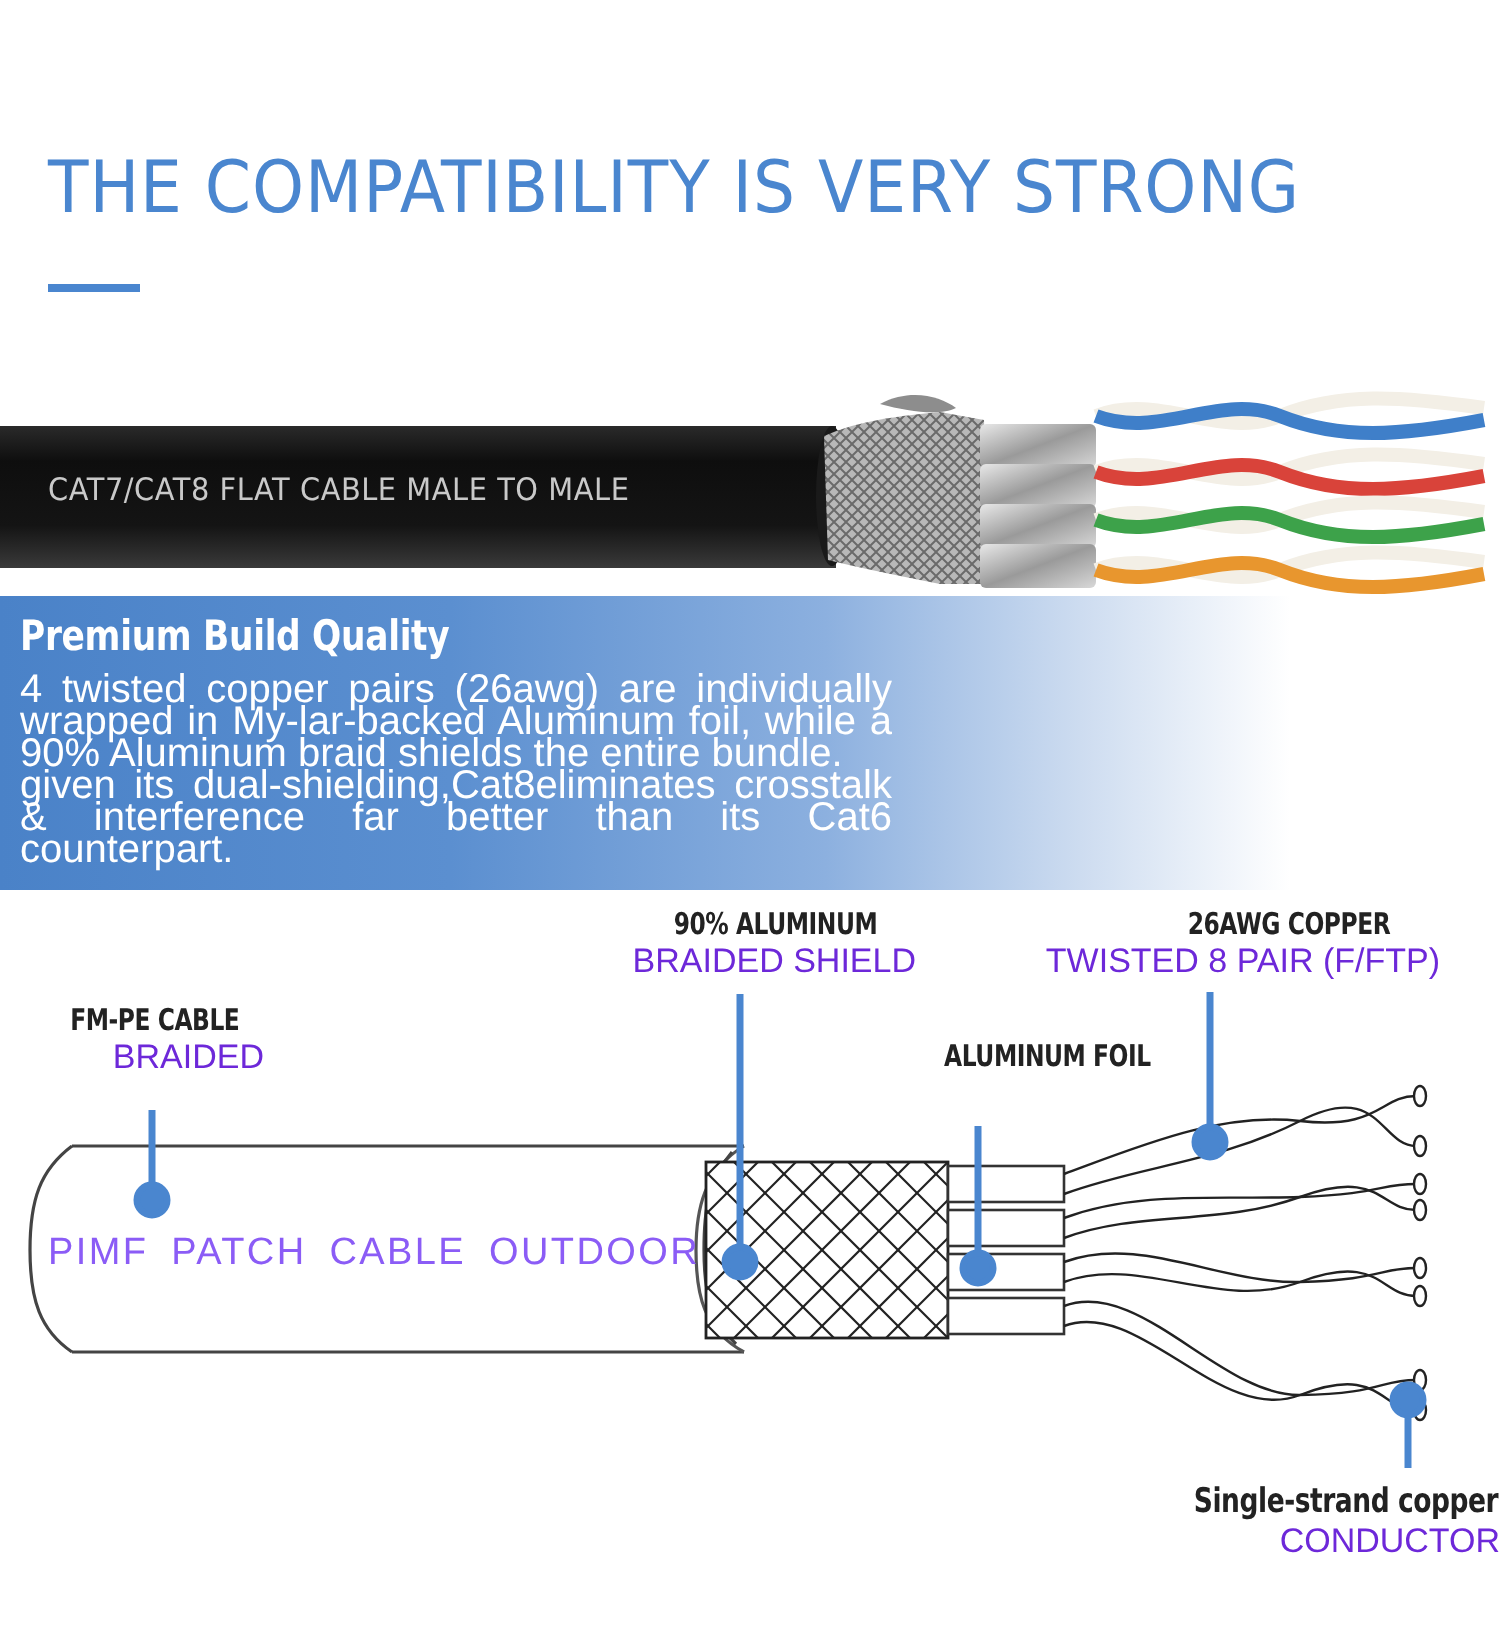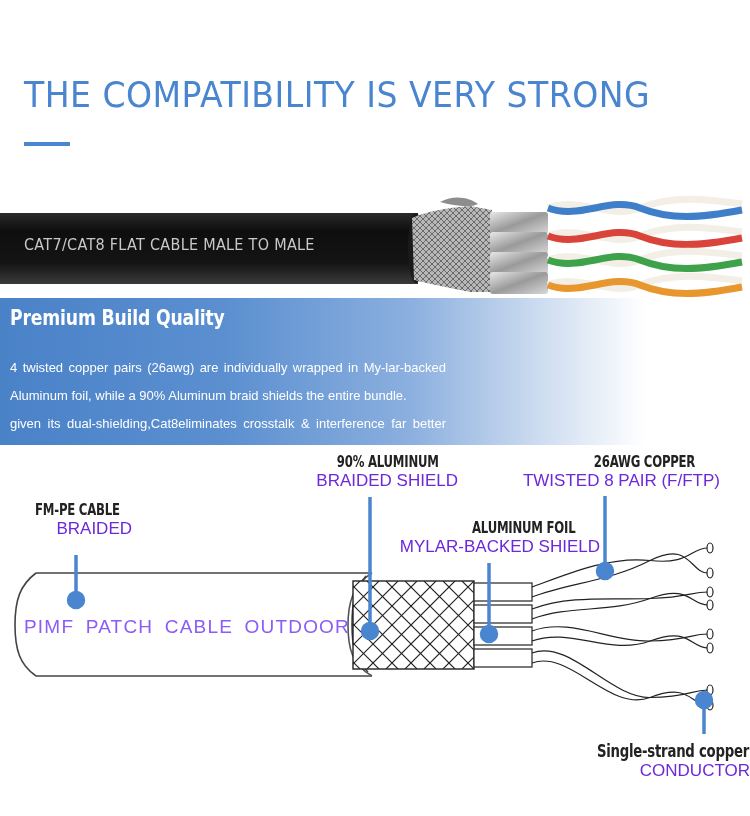--- a/index.html
+++ b/index.html
@@ -7,21 +7,21 @@
   .abs{position:absolute;}
   
   .heading{left:24px;top:74px;font-family:"DejaVu Sans",sans-serif;font-size:36px;color:#4a86cf;letter-spacing:0.5px;white-space:nowrap;transform:scaleX(0.92);transform-origin:left center;}
   .heading-rule{left:24px;top:142px;width:46px;height:4px;background:#4a86cf;}
   
   .photo{left:0;top:180px;width:750px;height:120px;}
   .jacket-label{left:24px;top:236px;color:#c9c9c9;font-family:"DejaVu Sans",sans-serif;font-size:15.5px;letter-spacing:0.3px;white-space:nowrap;transform:scaleX(0.93);transform-origin:left center;}
   
   .band{left:0;top:298px;width:750px;height:147px;background:linear-gradient(90deg,#4a82c8 0%,#5b8fd0 30%,#8cb0df 55%,#cddcf0 72%,#ffffff 86%);}
   .band-title{left:10px;top:306px;font-family:"DejaVu Sans",sans-serif;font-weight:bold;font-size:21px;color:#ffffff;white-space:nowrap;transform:scaleX(0.82);transform-origin:left center;letter-spacing:-0.2px;}
-  .band-text{left:10px;top:354px;width:436px;font-size:13px;line-height:28px;color:#ffffff;text-align:justify;}
+  .band-text{left:10px;top:337px;width:436px;font-size:20px;line-height:16px;color:#ffffff;text-align:justify;}
   .band-text p{margin:0;}
   
   .lbl{text-align:right;white-space:nowrap;}
   .lbl .b{display:block;font-family:"DejaVu Sans",sans-serif;font-weight:bold;color:#222;font-size:15px;transform:scaleX(0.78);letter-spacing:-0.3px;}
   .lbl .n{display:block;font-family:"Liberation Sans",sans-serif;color:#6d28d9;font-size:17px;line-height:19px;}
   .diagram{left:0;top:450px;width:750px;height:366px;}
   .cable-text{left:24px;top:616px;font-size:19px;letter-spacing:1.2px;color:#8b5cf6;white-space:nowrap;word-spacing:5px;}
 </style>
 </head>
 <body>
@@ -180,21 +180,20 @@
 <div class="abs lbl" style="left:20px;top:501px;width:112px;">
   <span class="b">FM-PE CABLE</span>
   <span class="n">BRAIDED</span>
 </div>
 <div class="abs lbl" style="left:282px;top:453px;width:176px;">
   <span class="b">90% ALUMINUM</span>
   <span class="n">BRAIDED SHIELD</span>
 </div>
 <div class="abs lbl" style="left:376px;top:519px;width:224px;">
   <span class="b">ALUMINUM FOIL</span>
-  <span class="n">MYLAR-BACKED SHIELD</span>
 </div>
 <div class="abs lbl" style="left:494px;top:453px;width:226px;">
   <span class="b">26AWG COPPER</span>
   <span class="n">TWISTED 8 PAIR (F/FTP)</span>
 </div>
 <div class="abs lbl" style="left:578px;top:741px;width:172px;">
   <span class="b" style="font-size:17px;">Single-strand copper</span>
   <span class="n">CONDUCTOR</span>
 </div>
 

